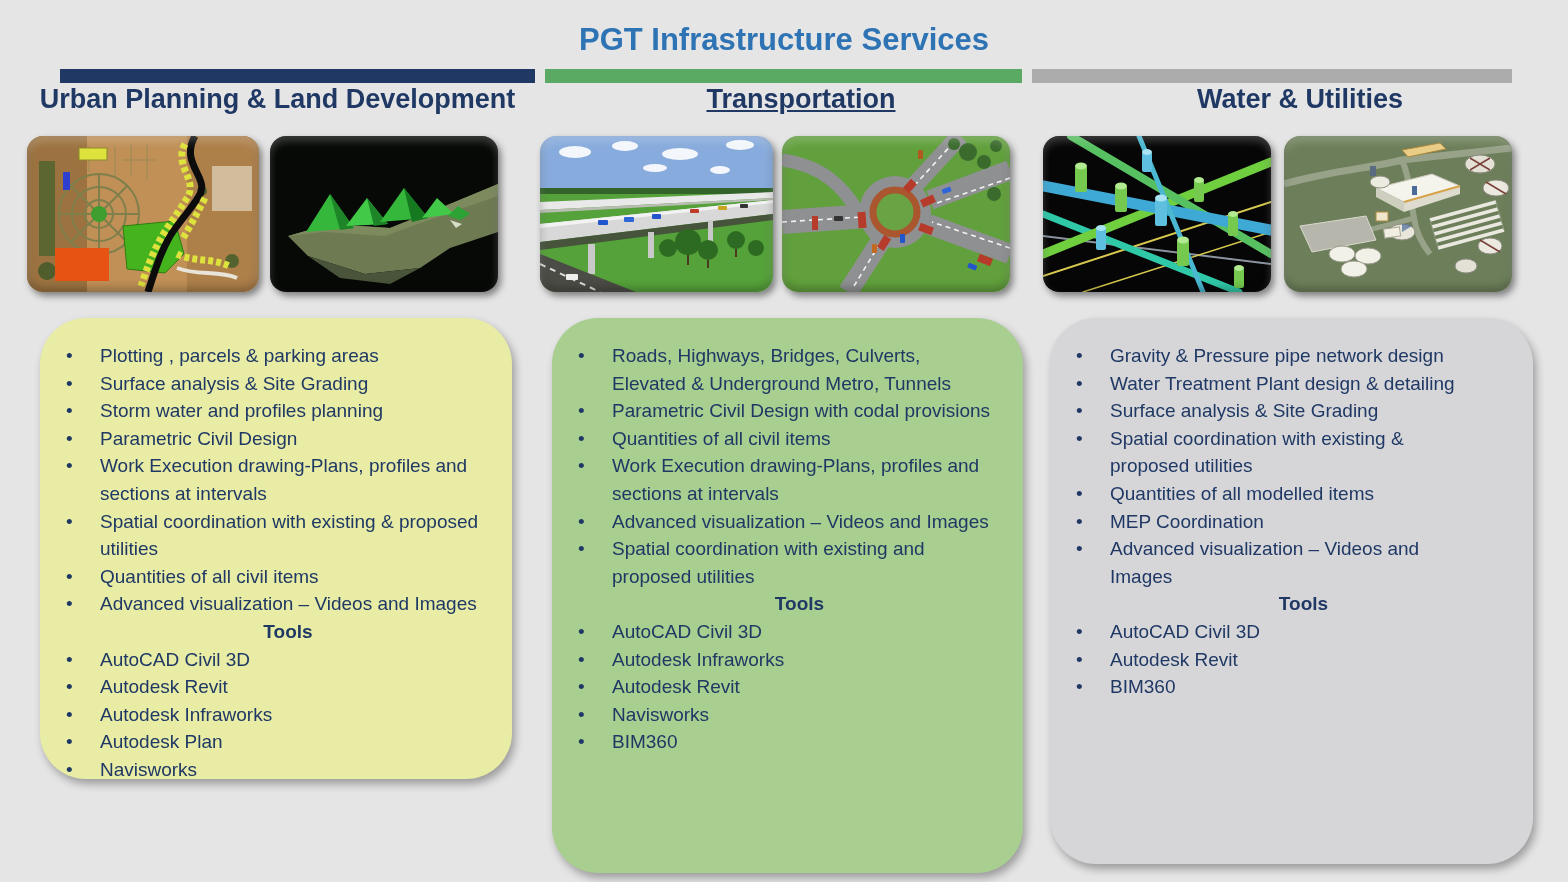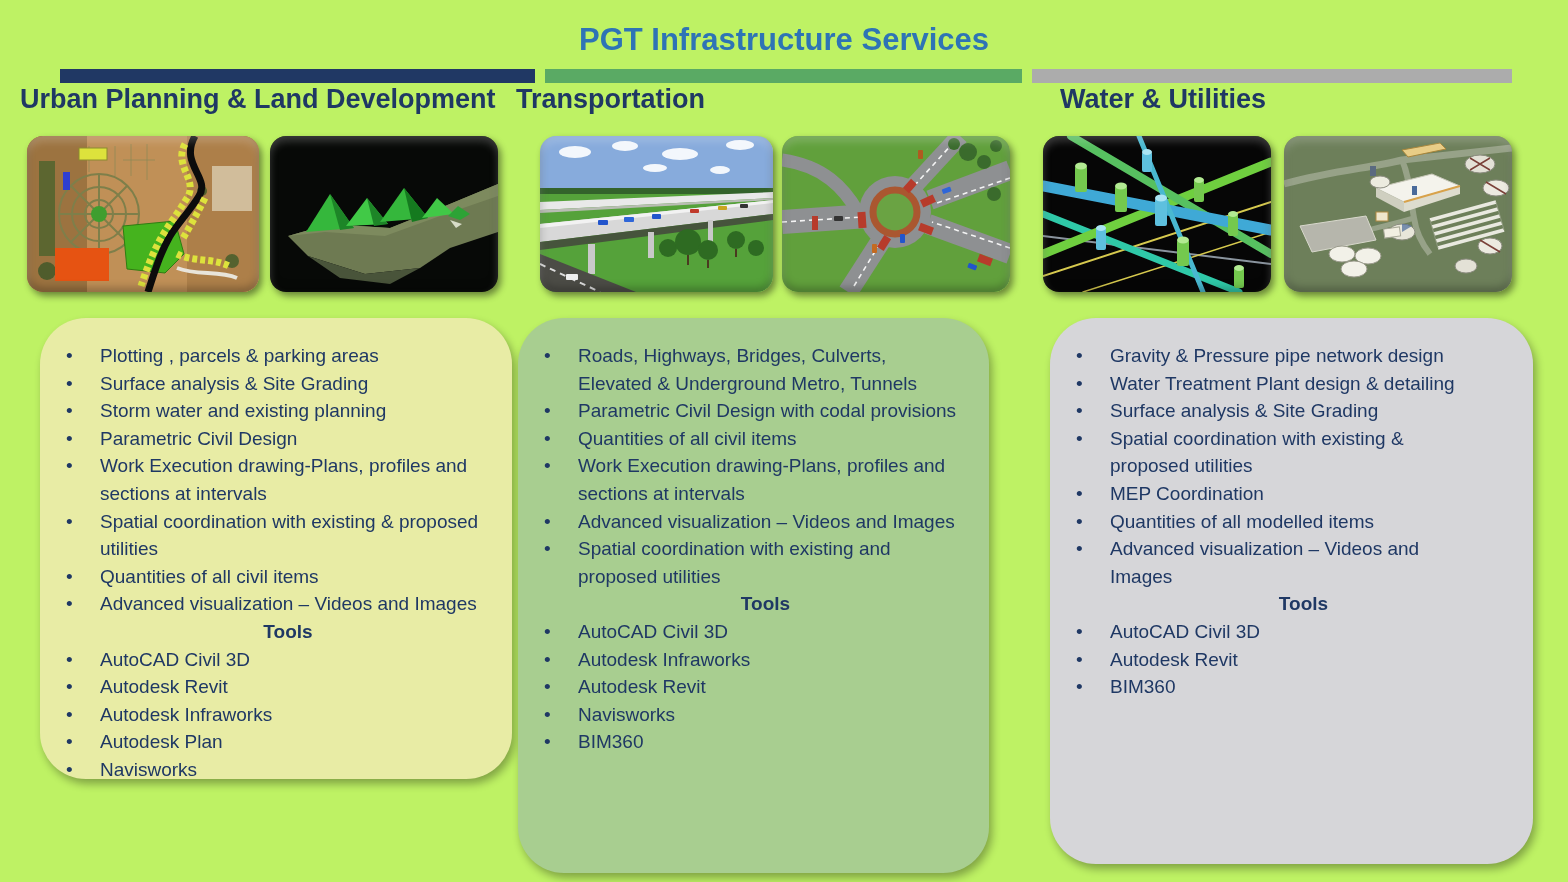--- a/index.html
+++ b/index.html
@@ -1,33 +1,33 @@
 <!DOCTYPE html>
 <html style="--title-blue: #2E74B5; --heading-navy: #1F3864; --text-navy: #1F3864; --background: #FFFFFF;"><head>
 <meta charset="utf-8">
 <style>
   html,body{margin:0;padding:0;background:#fff;}
   .slide{
-    position:relative;width:1568px;height:882px;background:#bef264;overflow:hidden;
+    position:relative;width:1568px;height:882px;background:#e5e5e5;overflow:hidden;
     font-family:"Liberation Sans",sans-serif;
   }
   .title{
     position:absolute;left:0;top:22px;width:100%;margin:0;text-align:center;
     font-size:31px;font-weight:bold;color:var(--title-blue,#2E74B5);white-space:nowrap;
   }
   .bar{position:absolute;top:69px;height:14px;background:var(--bar,#203864);}
   .bar1{left:60px;width:475px;}
   .bar2{left:545px;width:477px;}
   .bar3{left:1032px;width:480px;}
   .hdr{
     position:absolute;top:84px;margin:0;font-size:27px;font-weight:bold;
-    color:var(--heading-navy,#1F3864);text-align:left;white-space:nowrap;
+    color:var(--heading-navy,#1F3864);text-align:center;white-space:nowrap;
   }
   .hdr1{left:20px;width:515px;}
-  .hdr2{left:516px;width:482px;}
+  .hdr2{left:560px;width:482px;text-decoration:underline;}
   .hdr3{left:1060px;width:480px;}
   .img{
     position:absolute;top:136px;height:156px;margin:0;border-radius:16px;overflow:hidden;
     box-shadow:3px 4px 7px rgba(0,0,0,.45);
   }
   .img::after{
     content:"";position:absolute;inset:0;border-radius:16px;pointer-events:none;
     box-shadow:inset 0 5px 9px rgba(255,255,255,.22), inset 0 -4px 8px rgba(0,0,0,.28);
   }
   .img svg{display:block;width:100%;height:100%;}
@@ -37,21 +37,21 @@
   .i2b{left:782px;width:228px;}
   .i3a{left:1043px;width:228px;}
   .i3b{left:1284px;width:228px;}
   .card{
     position:absolute;top:318px;border-radius:46px;background:var(--card,#eee);
     box-shadow:3px 5px 8px rgba(0,0,0,.32);
     padding:24px 0 0 0;box-sizing:border-box;
     color:var(--text-navy,#1F3864);font-size:19px;line-height:27.6px;overflow:hidden;
   }
   .card1{left:40px;width:472px;height:461px;}
-  .card2{left:518px;width:471px;height:555px;}
+  .card2{left:552px;width:471px;height:555px;}
   .card3{left:1050px;width:483px;height:546px;}
   ul.svc{list-style:none;margin:0;padding:0;}
   .card1 ul.svc,.card2 ul.svc{width:440px;}
   .card3 ul.svc{width:424px;}
   ul.svc li{position:relative;padding-left:60px;}
   ul.svc li::before{content:"\2022";position:absolute;left:26px;top:0;}
   .tools{font-weight:bold;padding-left:24px;text-align:center;}
 </style>
 </head>
 <body>
@@ -113,21 +113,21 @@
         <path d="M152,82 L167,62 L184,78 Z" fill="#41c947"></path>
         <path d="M178,80 L188,70 L200,78 L190,84 Z" fill="#2da336"></path>
         <path d="M180,84 L192,88 L186,92 Z" fill="#d8ddc8"></path>
       </svg>
     </figure>
 
     <div class="card card1">
       <ul class="svc">
           <li>Plotting , parcels &amp; parking areas</li>
           <li>Surface analysis &amp; Site Grading</li>
-          <li>Storm water and existing planning</li>
+          <li>Storm water and profiles planning</li>
           <li>Parametric Civil Design</li>
           <li>Work Execution drawing-Plans, profiles and sections at intervals</li>
           <li>Spatial coordination with existing &amp; proposed utilities</li>
           <li>Quantities of all civil items</li>
           <li>Advanced visualization – Videos and Images</li>
         </ul>
       <div class="tools">Tools</div>
       <ul class="svc">
           <li>AutoCAD Civil 3D</li>
           <li>Autodesk Revit</li>
@@ -364,22 +364,22 @@
         </g>
       </svg>
     </figure>
 
     <div class="card card3">
       <ul class="svc">
           <li>Gravity &amp; Pressure pipe network design</li>
           <li>Water Treatment Plant design &amp; detailing</li>
           <li>Surface analysis &amp; Site Grading</li>
           <li>Spatial coordination with existing &amp; proposed utilities</li>
+          <li>Quantities of all modelled items</li>
           <li>MEP Coordination</li>
-          <li>Quantities of all modelled items</li>
           <li>Advanced visualization – Videos and Images</li>
         </ul>
       <div class="tools">Tools</div>
       <ul class="svc">
           <li>AutoCAD Civil 3D</li>
           <li>Autodesk Revit</li>
           <li>BIM360</li>
         </ul>
     </div>
   </section>

